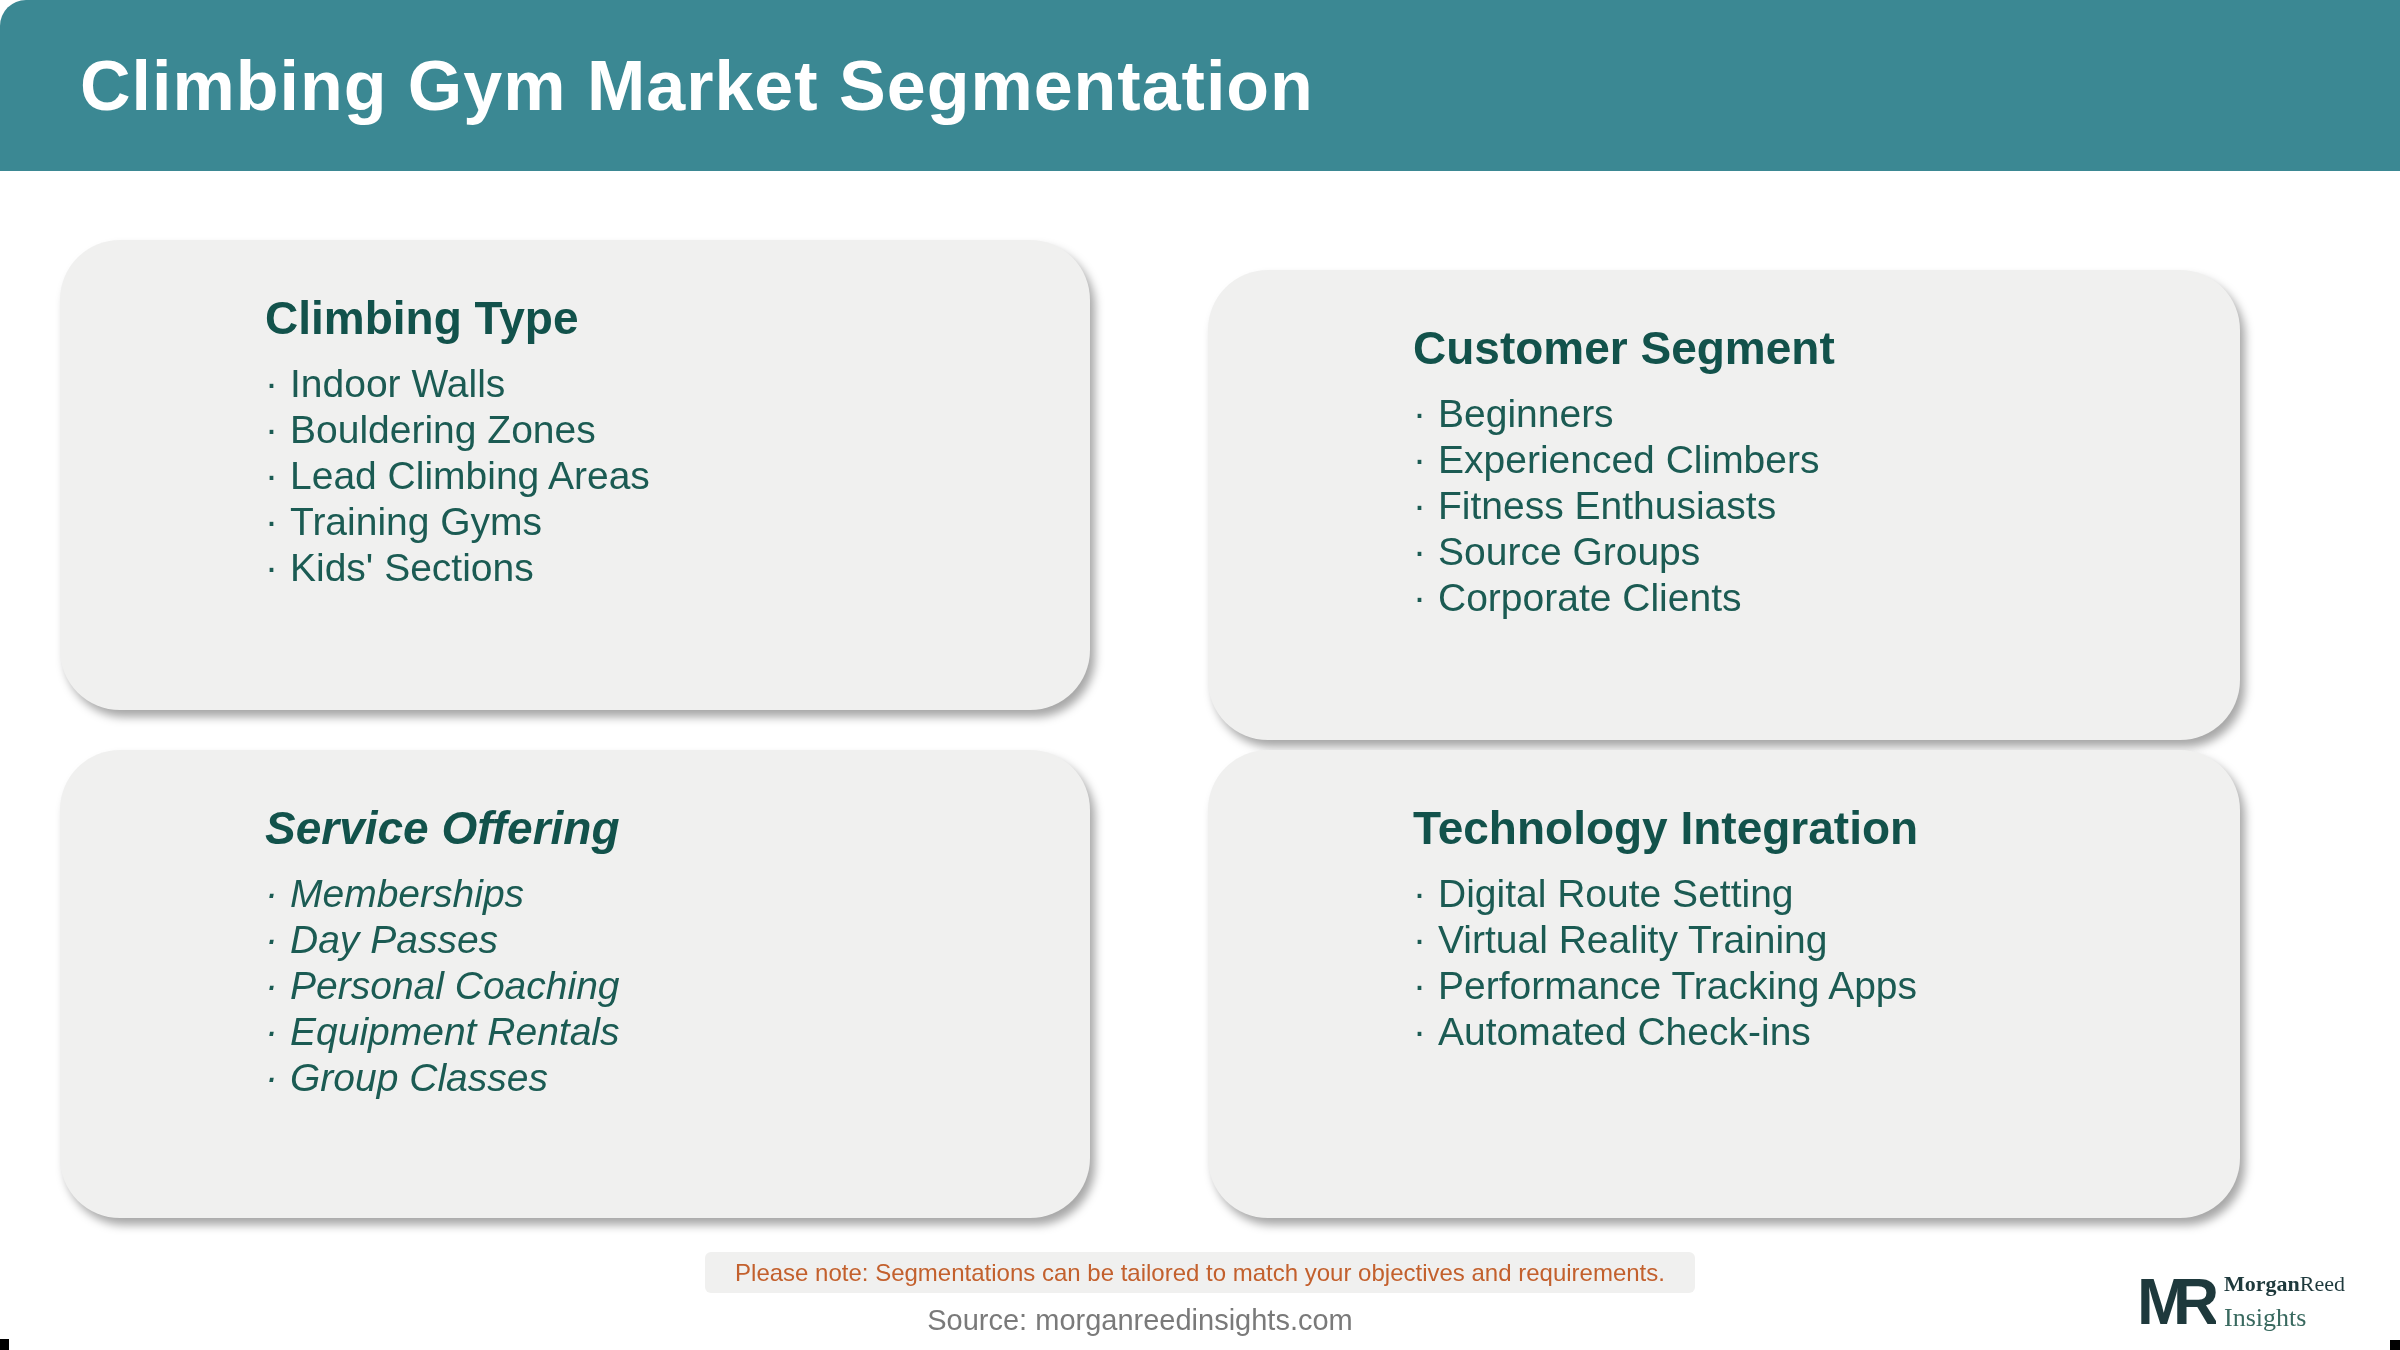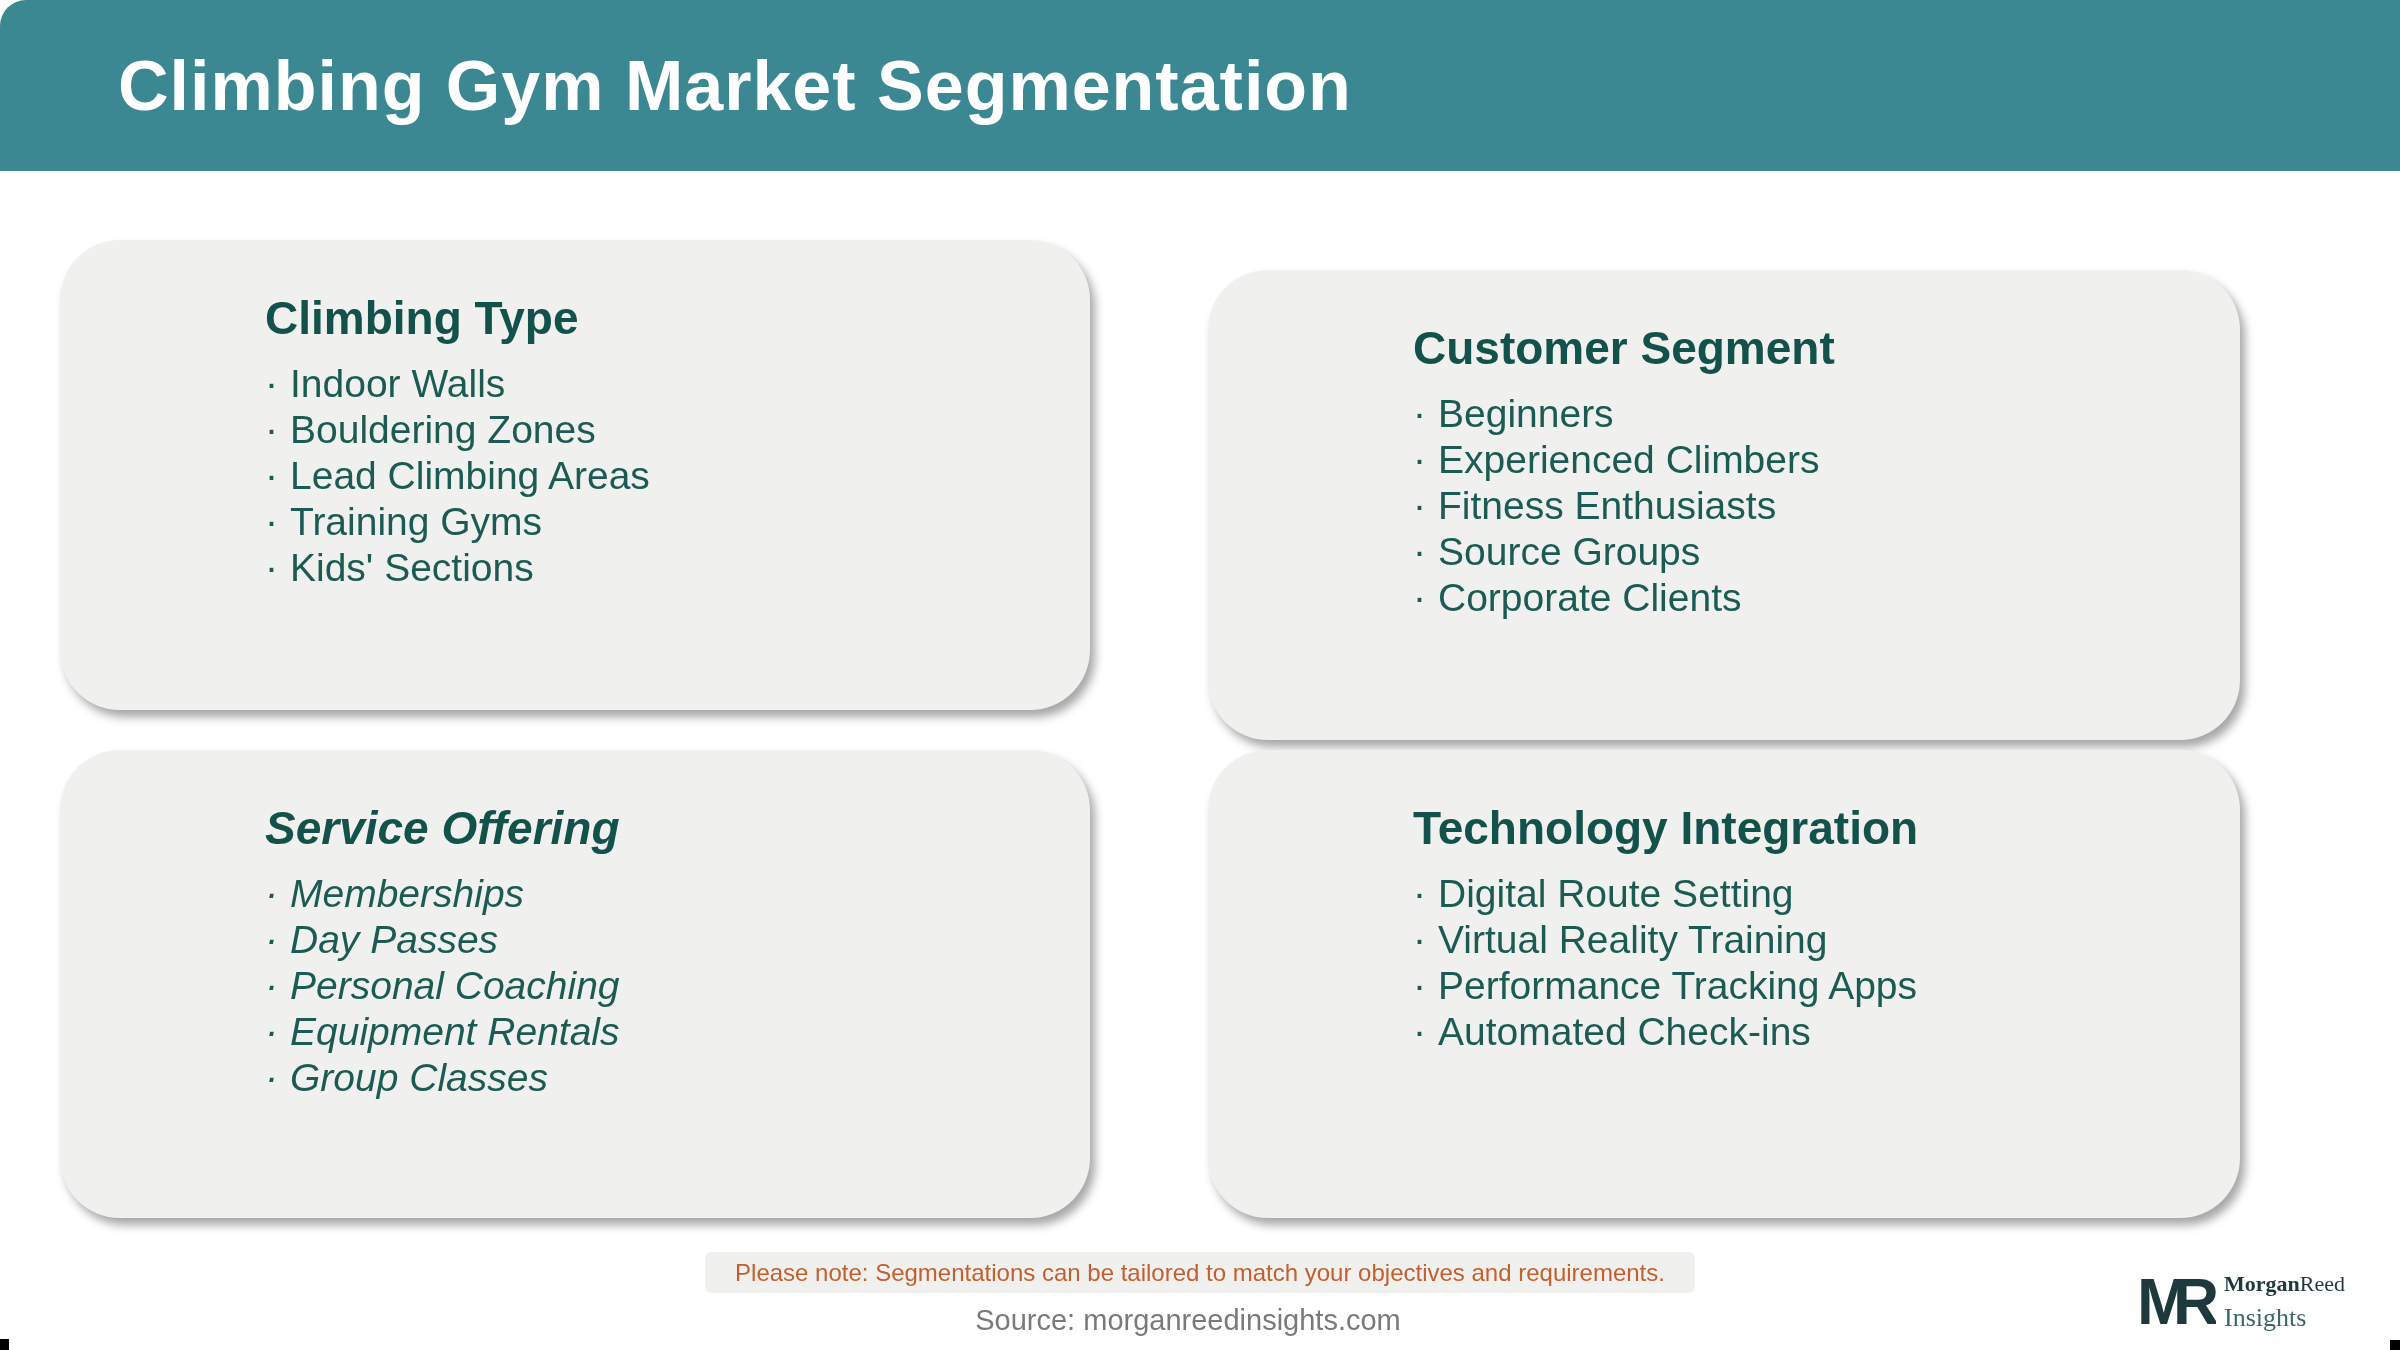--- a/index.html
+++ b/index.html
@@ -14,21 +14,21 @@
   body{
     background:var(--page-bg);
     font-family:"Liberation Sans","DejaVu Sans",sans-serif;
     position:relative;
   }
   
   .header{
     position:absolute;left:0;top:0;width:2400px;height:171px;
     background:var(--header-bg);
     display:flex;align-items:center;
-    padding-left:118px;
+    padding-left:80px;
     border-top-left-radius:26px;
   }
   .header h1{
     color:var(--header-text);
     font-size:70px;font-weight:bold;letter-spacing:1px;
   }
   
   .card{
     position:absolute;
     background:var(--card-bg);
@@ -69,21 +69,20 @@
     color:var(--note-text);
     font-size:24px;
     white-space:nowrap;
   }
   
   .source{
     position:absolute;left:0;top:1304px;width:2280px;
     text-align:center;
     color:var(--source-text);
     font-size:29px;
-    margin-left:48px;
   }
   
   .logo{
     position:absolute;left:2140px;top:1272px;
     display:flex;align-items:center;gap:8px;
   }
   .logo-mark{width:76px;height:52px;display:block;}
   .logo-mark text{
     font-family:"Liberation Sans","DejaVu Sans",sans-serif;
     font-weight:bold;

